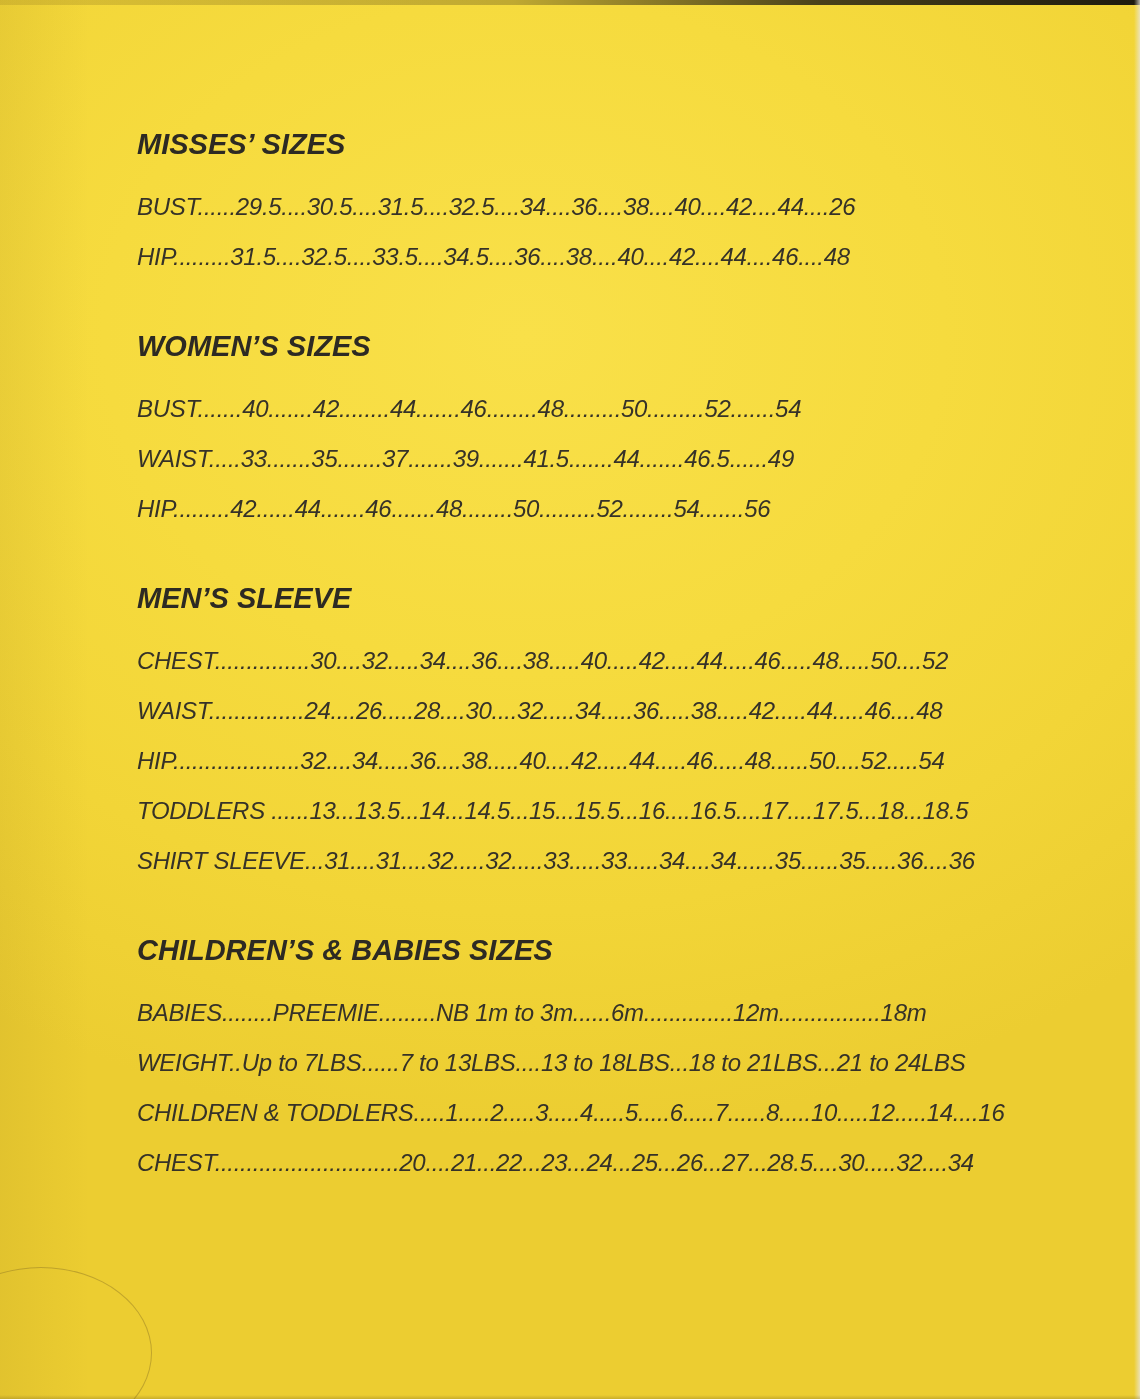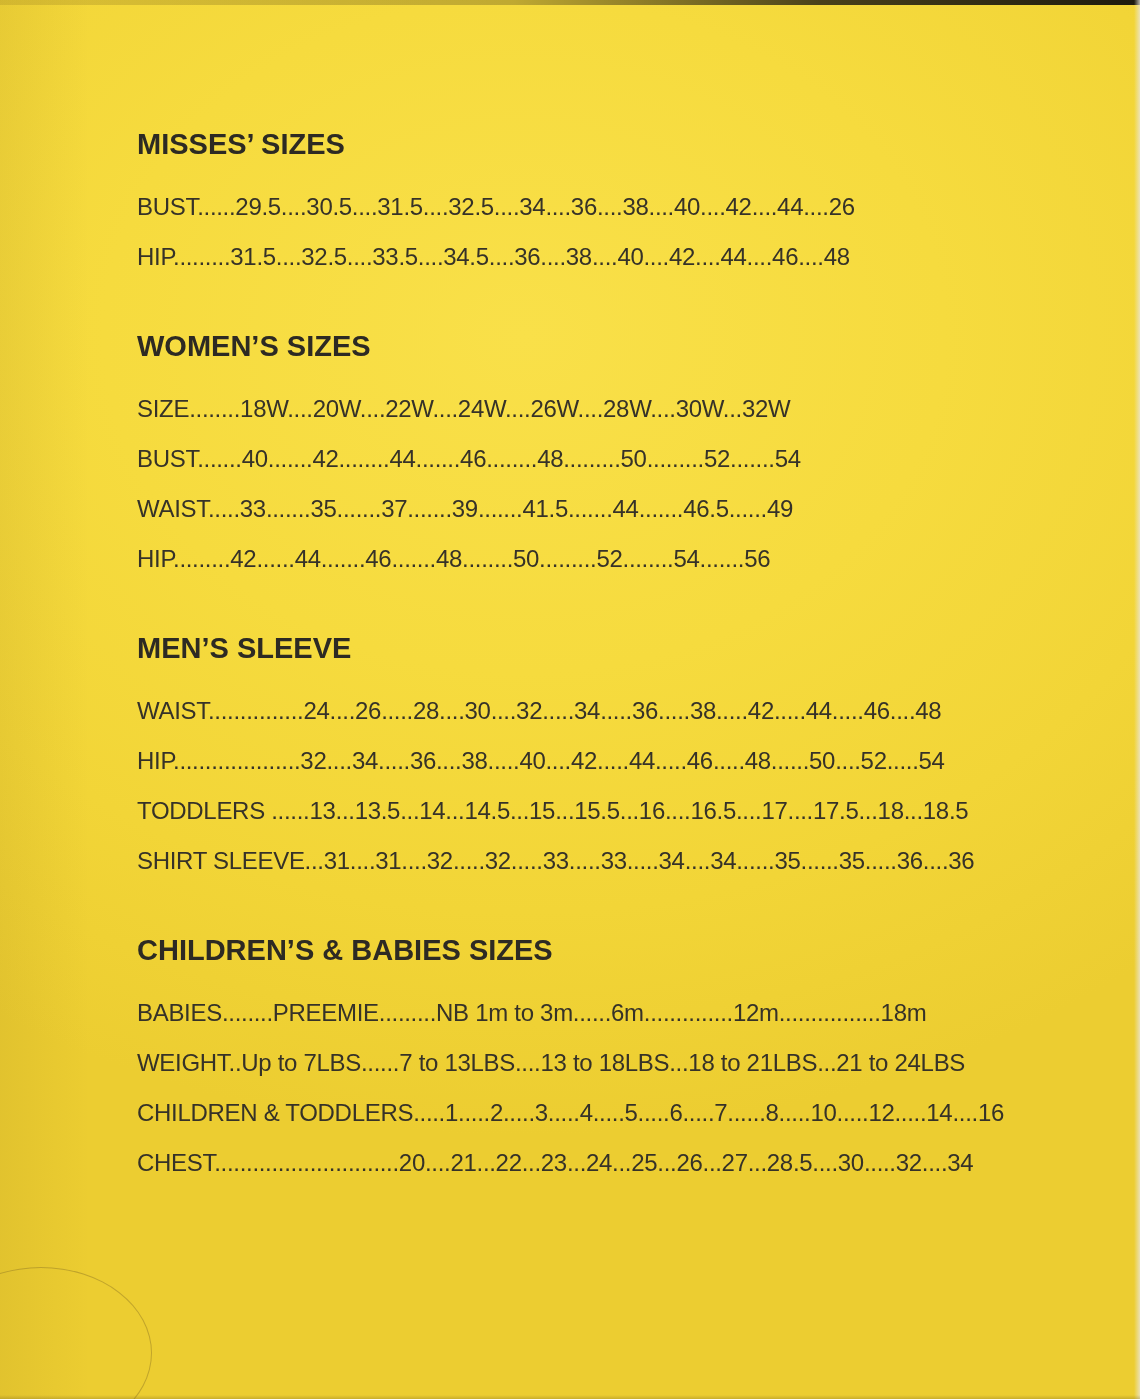--- a/index.html
+++ b/index.html
@@ -55,20 +55,21 @@
     border: 1px solid rgba(140,115,35,0.45);
     border-radius: 50%;
     background: transparent;
   }
   
   .content {
     position: absolute;
     top: 126px;
     left: 137px;
     right: 42px;
+    font-style: italic;
   }
   section {
     margin: 0 0 46px 0;
   }
   h2 {
     margin: 0 0 20px 0;
     font-size: 29px;
     line-height: 36px;
     font-weight: 700;
     letter-spacing: 0px;
@@ -96,28 +97,28 @@
   <main class="content">
 
     <section>
       <h2>MISSES’ SIZES</h2>
       <div class="row">BUST......29.5....30.5....31.5....32.5....34....36....38....40....42....44....26</div>
       <div class="row">HIP.........31.5....32.5....33.5....34.5....36....38....40....42....44....46....48</div>
     </section>
 
     <section>
       <h2>WOMEN’S SIZES</h2>
-      <div class="row">SIZE........18W....20W....22W....24W....26W....28W....30W...32W</div>
       <div class="row">BUST.......40.......42........44.......46........48.........50.........52.......54</div>
       <div class="row">WAIST.....33.......35.......37.......39.......41.5.......44.......46.5......49</div>
       <div class="row">HIP.........42......44.......46.......48........50.........52........54.......56</div>
     </section>
 
     <section>
       <h2>MEN’S SLEEVE</h2>
+      <div class="row">CHEST...............30....32.....34....36....38.....40.....42.....44.....46.....48.....50....52</div>
       <div class="row">WAIST...............24....26.....28....30....32.....34.....36.....38.....42.....44.....46....48</div>
       <div class="row">HIP....................32....34.....36....38.....40....42.....44.....46.....48......50....52.....54</div>
       <div class="row">TODDLERS ......13...13.5...14...14.5...15...15.5...16....16.5....17....17.5...18...18.5</div>
       <div class="row">SHIRT SLEEVE...31....31....32.....32.....33.....33.....34....34......35......35.....36....36</div>
     </section>
 
     <section>
       <h2>CHILDREN’S &amp; BABIES SIZES</h2>
       <div class="row">BABIES........PREEMIE.........NB 1m to 3m......6m..............12m................18m</div>
       <div class="row">WEIGHT..Up to 7LBS......7 to 13LBS....13 to 18LBS...18 to 21LBS...21 to 24LBS</div>

